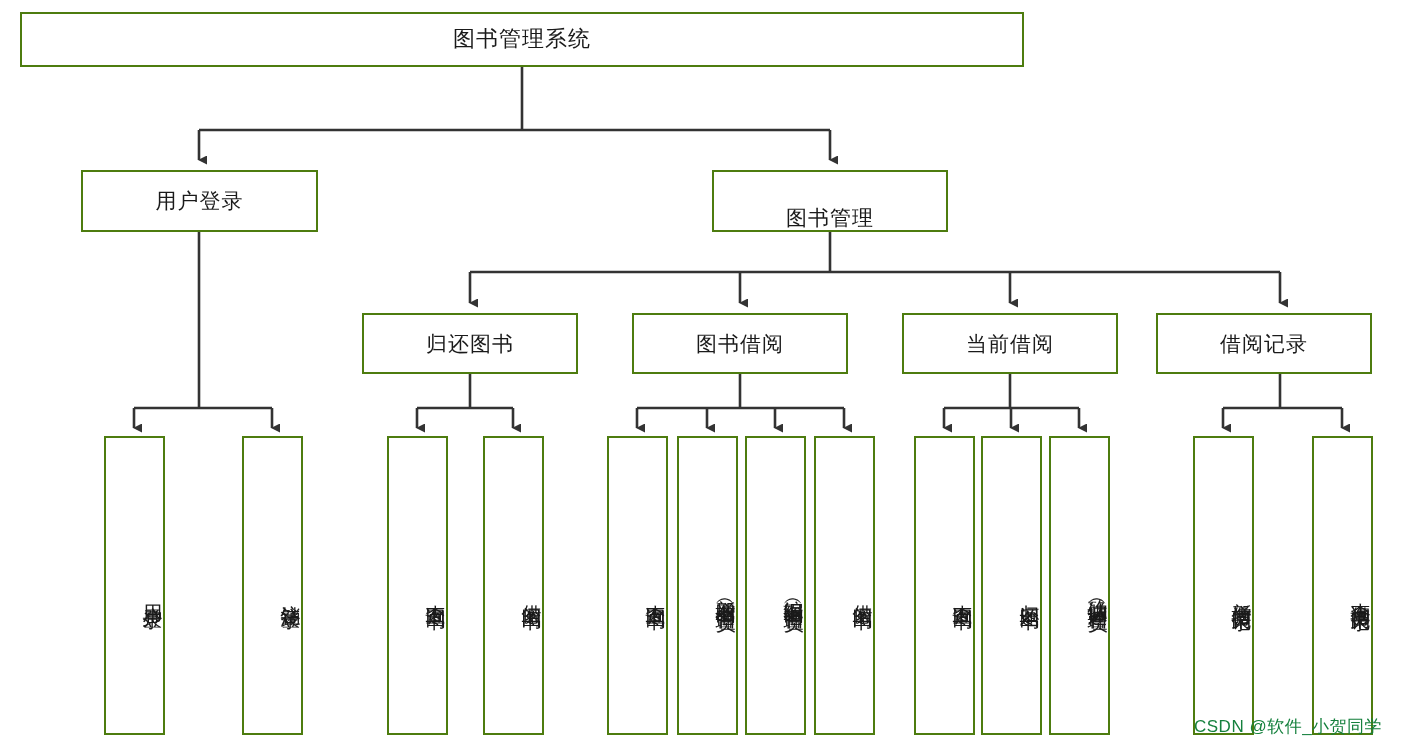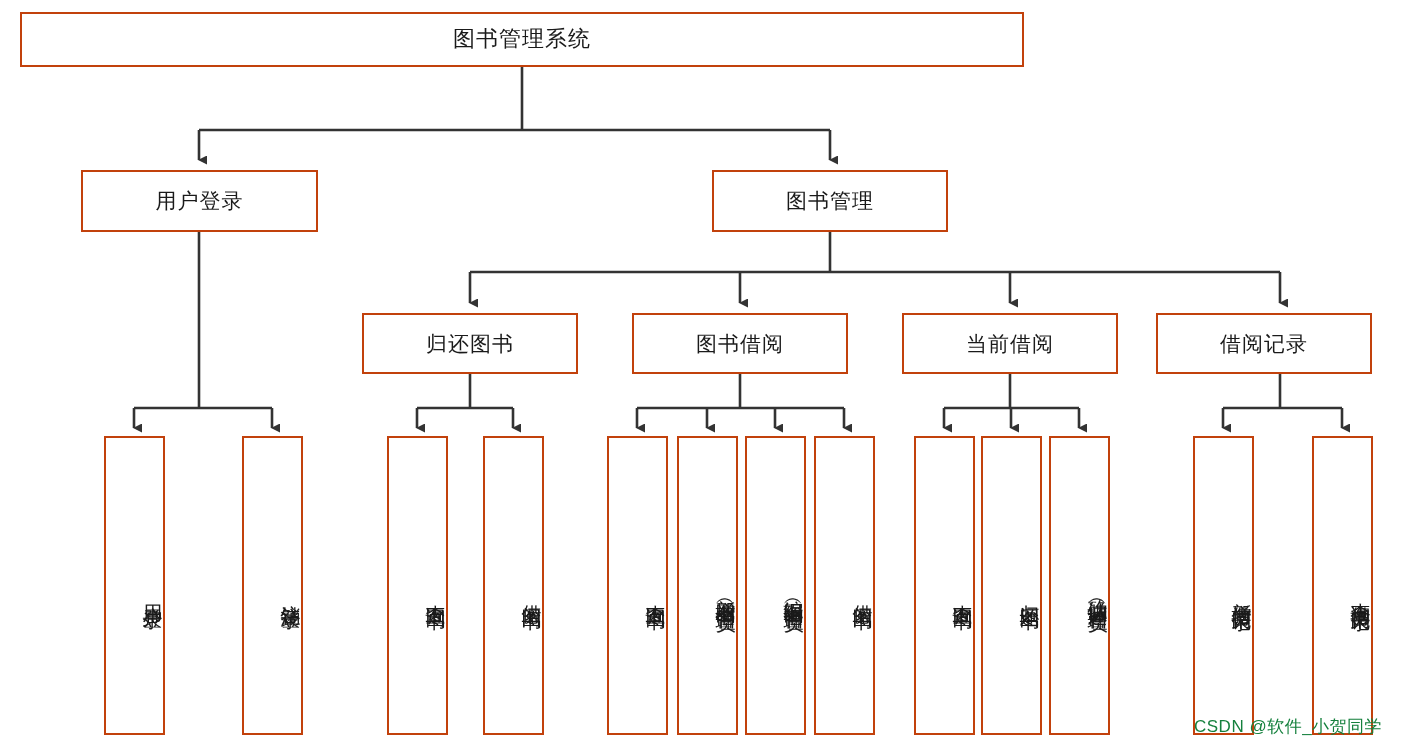--- a/index.html
+++ b/index.html
@@ -23,21 +23,21 @@
     left: 0;
     top: 0;
     width: 1405px;
     height: 747px;
     pointer-events: none;
   }
   .node {
     position: absolute;
     box-sizing: border-box;
     background: #ffffff;
-    border: 2px solid #c2410c;
+    border: 2px solid #4d7c0f;
     display: flex;
     align-items: center;
     justify-content: center;
     color: #1a1a1a;
   }
   .node.horiz {
     font-size: 21px;
     letter-spacing: 1px;
     line-height: 1.2;
   }
@@ -142,21 +142,21 @@
   </svg>
 
   <div class="node horiz root" style="left:20px; top:12px; width:1004px; height:55px;">
     <span>图书管理系统</span>
   </div>
 
   <div class="node horiz" style="left:81px; top:170px; width:237px; height:62px;">
     <span>用户登录</span>
   </div>
 
-  <div class="node horiz" style="left:712px; top:170px; width:236px; height:62px;">
+  <div class="node horiz" style="left:712px; top:170px; width:236px; height:62px;align-items:flex-end;">
     <span>图书管理</span>
   </div>
 
   <div class="node horiz" style="left:362px; top:313px; width:216px; height:61px;">
     <span>归还图书</span>
   </div>
 
   <div class="node horiz" style="left:902px; top:313px; width:216px; height:61px;">
     <span>当前借阅</span>
   </div>

